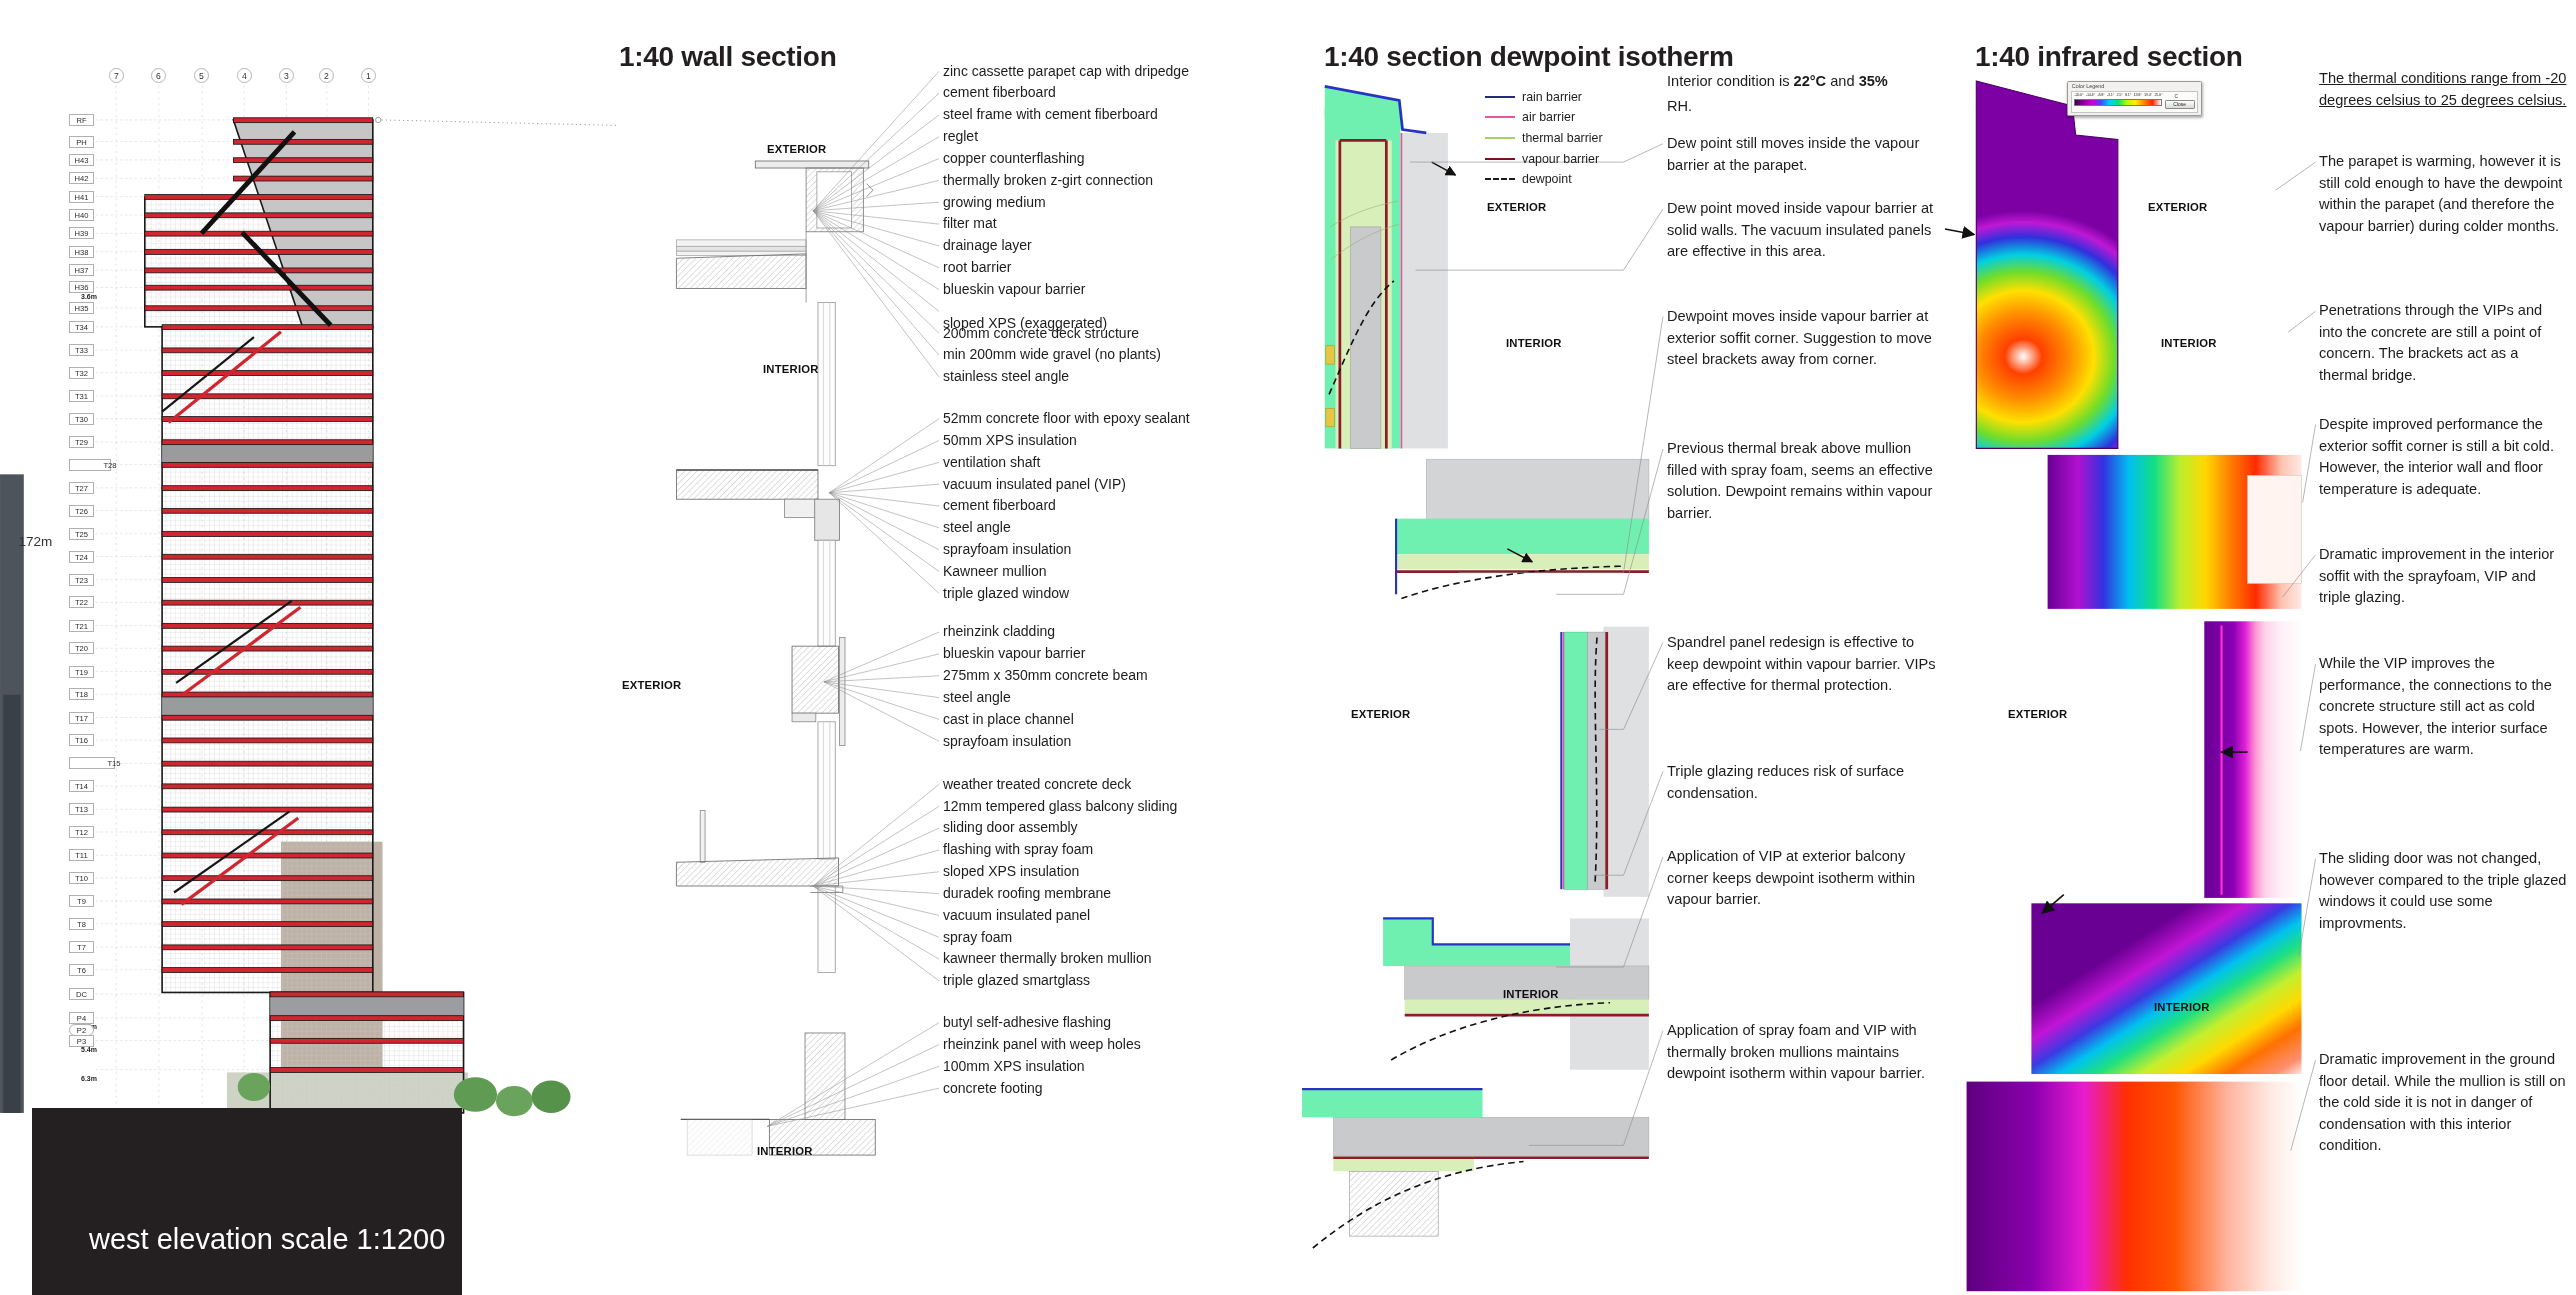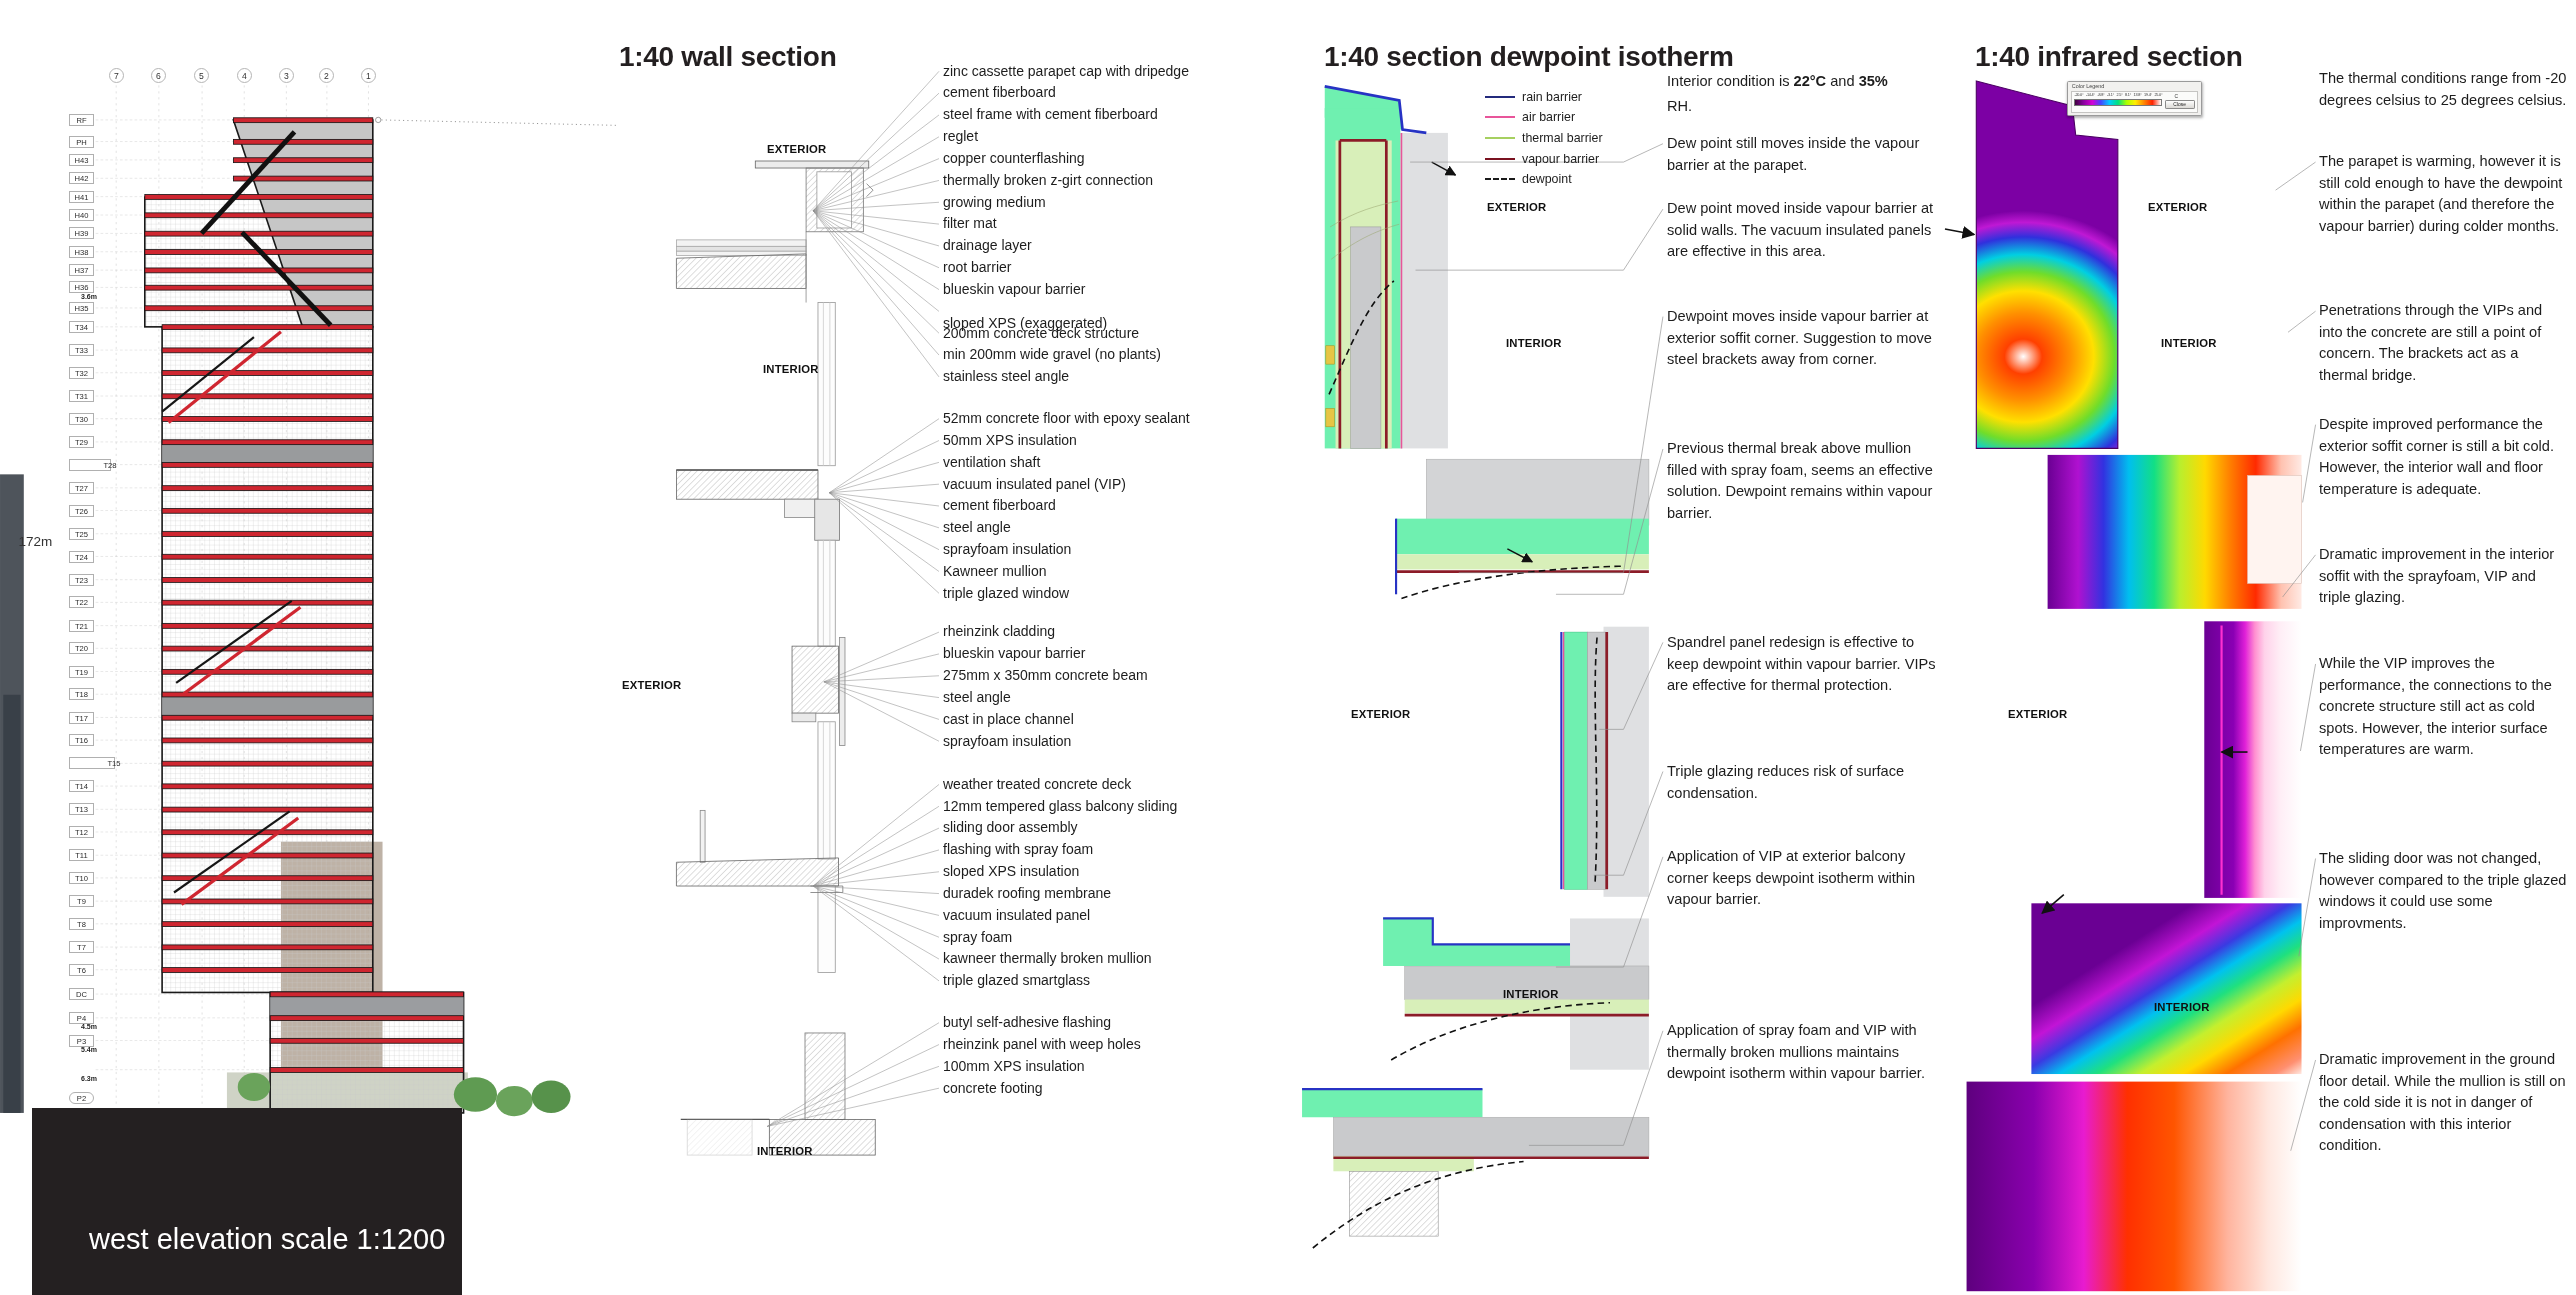--- a/index.html
+++ b/index.html
@@ -503,21 +503,21 @@
     <div class="floor-label" style="left: 69px; top: 872px;">T10</div>
     <div class="floor-label" style="left: 69px; top: 895px;">T9</div>
     <div class="floor-label" style="left: 69px; top: 918px;">T8</div>
     <div class="floor-label" style="left: 69px; top: 941px;">T7</div>
     <div class="floor-label" style="left: 69px; top: 964px;">T6</div>
     <div class="floor-label" style="left: 69px; top: 988px;">DC</div>
     <div class="floor-label" style="left: 69px; top: 1012px;">P4</div>
     <div class="floor-sub" style="left: 81px; top: 1023px;">4.5m</div>
     <div class="floor-label" style="left: 69px; top: 1035px;">P3</div>
     <div class="floor-sub" style="left: 81px; top: 1046px;">5.4m</div>
-    <div class="floor-label" style="left: 69px; top: 1092px; border-radius: 6px;">P2</div>
+    <div class="floor-label" style="left: 69px; top: 1024px; border-radius: 6px;">P2</div>
     <div class="floor-sub" style="left: 81px; top: 1075px;">6.3m</div>
     <div class="bubble" style="left: 109px; top: 68px;">7</div>
     <div class="bubble" style="left: 151px; top: 68px;">6</div>
     <div class="bubble" style="left: 194px; top: 68px;">5</div>
     <div class="bubble" style="left: 237px; top: 68px;">4</div>
     <div class="bubble" style="left: 279px; top: 68px;">3</div>
     <div class="bubble" style="left: 319px; top: 68px;">2</div>
     <div class="bubble" style="left: 361px; top: 68px;">1</div>
     <div class="mat-label" style="left: 943px; top: 63px;">zinc cassette parapet cap with dripedge</div>
     <div class="mat-label" style="left: 943px; top: 84px;">cement fiberboard</div>
@@ -564,21 +564,21 @@
     <div class="mat-label" style="left: 943px; top: 1058px;">100mm XPS insulation</div>
     <div class="mat-label" style="left: 943px; top: 1080px;">concrete footing</div>
     <div class="note" style="left: 1667px; top: 133px; width: 276px;">Dew point still moves inside the vapour barrier at the parapet.</div>
     <div class="note" style="left: 1667px; top: 198px; width: 276px;">Dew point moved inside vapour barrier  at solid walls. The vacuum insulated panels are effective in this area.</div>
     <div class="note" style="left: 1667px; top: 306px; width: 276px;">Dewpoint moves inside vapour barrier at exterior soffit corner. Suggestion to move steel brackets away from corner.</div>
     <div class="note" style="left: 1667px; top: 438px; width: 276px;">Previous thermal break above mullion filled with spray foam, seems an effective solution. Dewpoint remains within vapour barrier.</div>
     <div class="note" style="left: 1667px; top: 632px; width: 276px;">Spandrel panel redesign is effective to keep dewpoint within vapour barrier. VIPs are effective for thermal protection.</div>
     <div class="note" style="left: 1667px; top: 761px; width: 276px;">Triple glazing reduces risk of surface condensation.</div>
     <div class="note" style="left: 1667px; top: 846px; width: 276px;">Application of VIP at exterior balcony corner keeps dewpoint isotherm within vapour barrier.</div>
     <div class="note" style="left: 1667px; top: 1020px; width: 276px;">Application of spray foam and VIP with thermally broken mullions  maintains dewpoint isotherm within vapour barrier.</div>
-    <div class="note" style="left: 2319px; top: 68px; width: 250px;">The thermal conditions range from -20 degrees celsius to 25 degrees celsius.</div>
+    <div class="note" style="left: 2319px; top: 68px; width: 250px; text-decoration: underline;">The thermal conditions range from -20 degrees celsius to 25 degrees celsius.</div>
     <div class="note" style="left: 2319px; top: 151px; width: 250px;">The parapet is warming, however it is still  cold enough to have the dewpoint within the parapet (and therefore the vapour barrier) during colder months.</div>
     <div class="note" style="left: 2319px; top: 300px; width: 250px;">Penetrations through the VIPs and into the concrete are still a point of concern. The brackets act as a thermal bridge.</div>
     <div class="note" style="left: 2319px; top: 414px; width: 250px;">Despite improved performance the exterior soffit corner is still a bit cold. However, the interior wall and floor temperature is adequate.</div>
     <div class="note" style="left: 2319px; top: 544px; width: 250px;">Dramatic improvement in the interior soffit with the sprayfoam, VIP and triple glazing.</div>
     <div class="note" style="left: 2319px; top: 653px; width: 250px;">While the VIP improves the performance, the connections to the concrete structure still act as cold spots. However, the interior surface temperatures are warm.</div>
     <div class="note" style="left: 2319px; top: 848px; width: 250px;">The sliding door was not changed, however compared to the triple glazed windows it could use some improvments.</div>
     <div class="note" style="left: 2319px; top: 1049px; width: 250px;">Dramatic improvement in the ground floor detail. While the mullion is still on the cold side it is not in danger of condensation with this interior condition.</div>
     <div class="zone" style="left: 767px; top: 143px;">EXTERIOR</div>
     <div class="zone" style="left: 763px; top: 363px;">INTERIOR</div>
     <div class="zone" style="left: 622px; top: 679px;">EXTERIOR</div>

